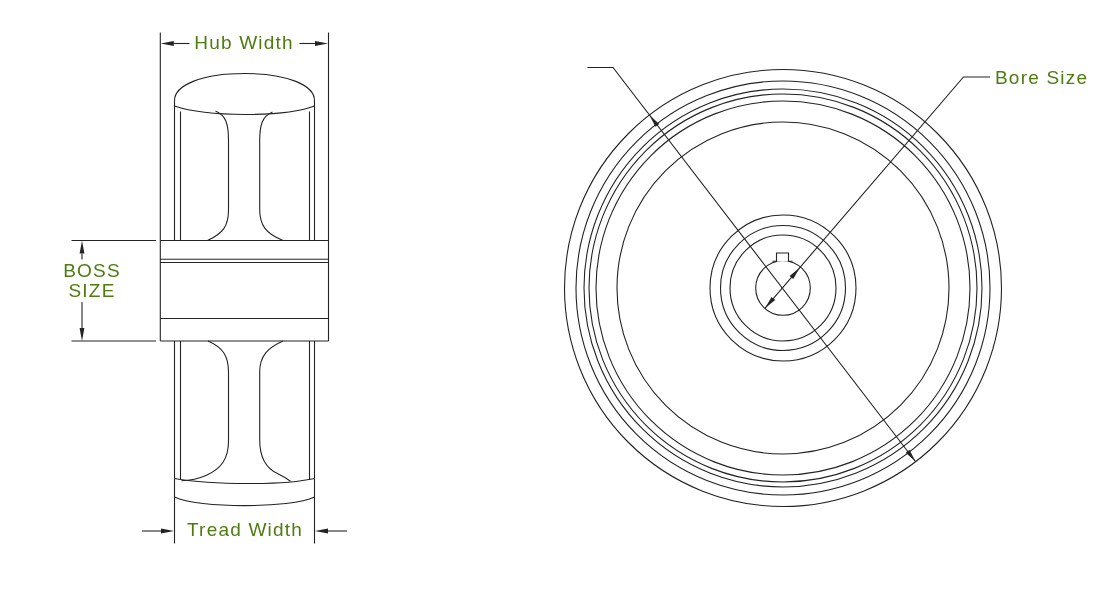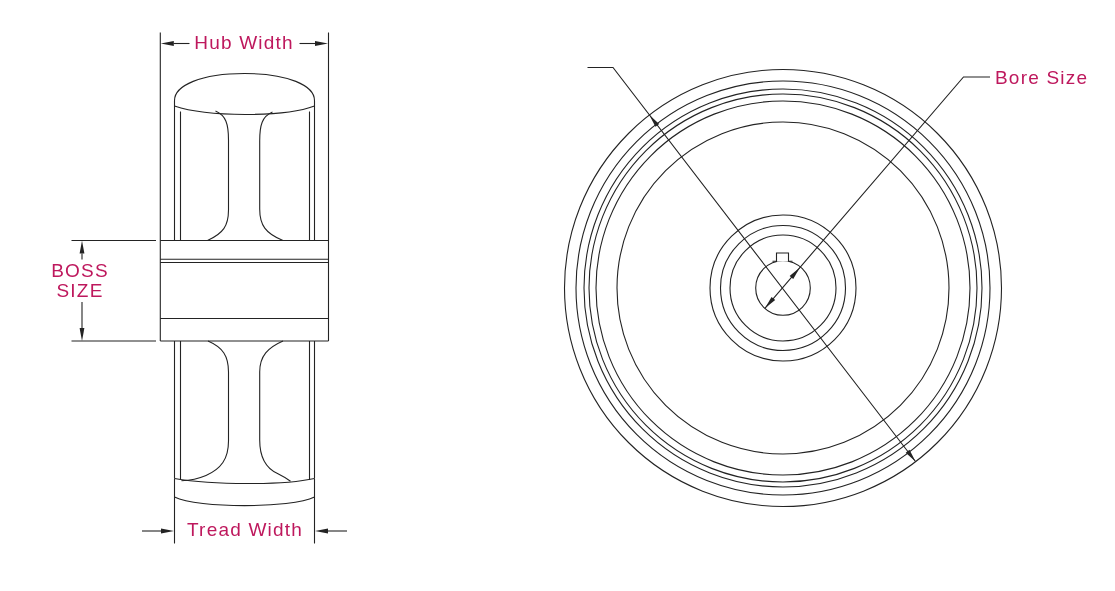--- a/index.html
+++ b/index.html
@@ -12,21 +12,21 @@
   .canvas{
     position:relative;
     width:1115px;height:591px;
     background:#ffffff;
   }
   svg{position:absolute;left:0;top:0;}
   .dim-label{
     position:absolute;
     font-size:19px;
     letter-spacing:1.2px;
-    color:#be185d;
+    color:#4d7c0f;
     white-space:nowrap;
     line-height:20px;
   }
   .center-anchor{transform:translate(-50%,-50%);text-align:center;}
   .left-anchor{transform:translate(0,-50%);}
 </style>
 </head>
 <body>
 
 <div class="canvas">
@@ -142,21 +142,21 @@
           <g transform="translate(764.9,308.3) rotate(130.7)">
               <polygon points="0,0 -13,-2.4 -13,2.4" fill="#232323" stroke="none"></polygon>
             </g>
         </g>
       </g>
     </g>
   </svg>
 
   <div class="dim-label center-anchor" style="left:244px;top:43px;">Hub Width</div>
 
-  <div class="dim-label center-anchor" style="left:80px;top:281px;">
+  <div class="dim-label center-anchor" style="left:92px;top:281px;">
     <span style="display:block;">BOSS</span>
     <span style="display:block;text-align:center;">SIZE</span>
   </div>
 
   <div class="dim-label center-anchor" style="left:245px;top:530px;">Tread Width</div>
 
 
   <div class="dim-label left-anchor" style="left:995px;top:78px;">Bore Size</div>
 </div>
 

